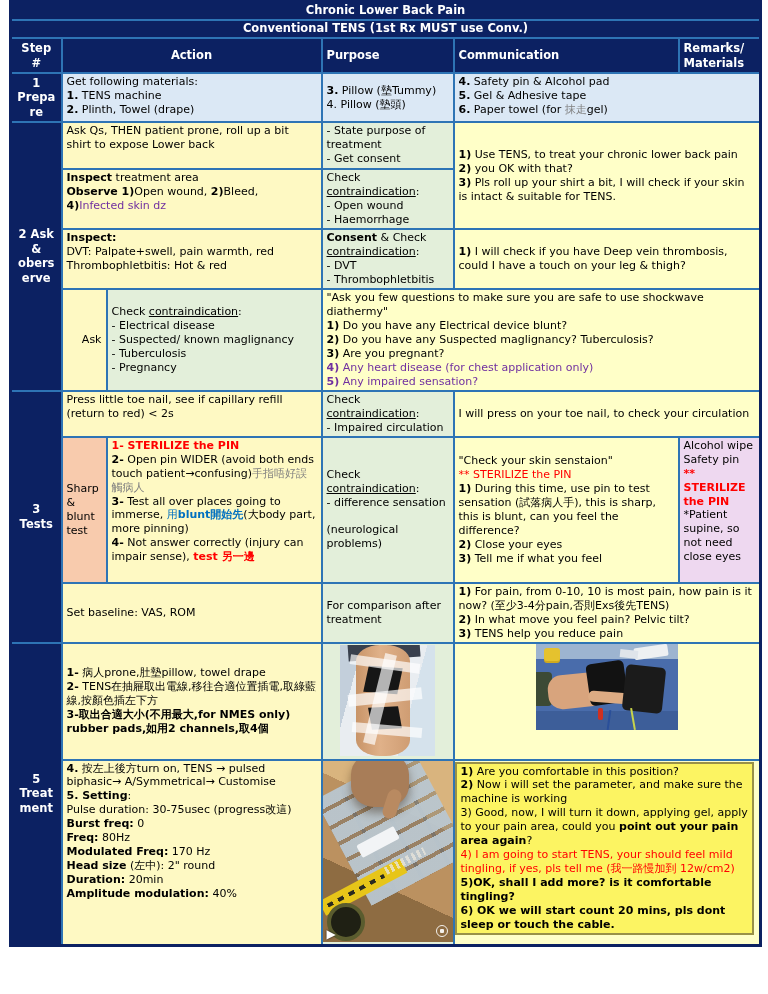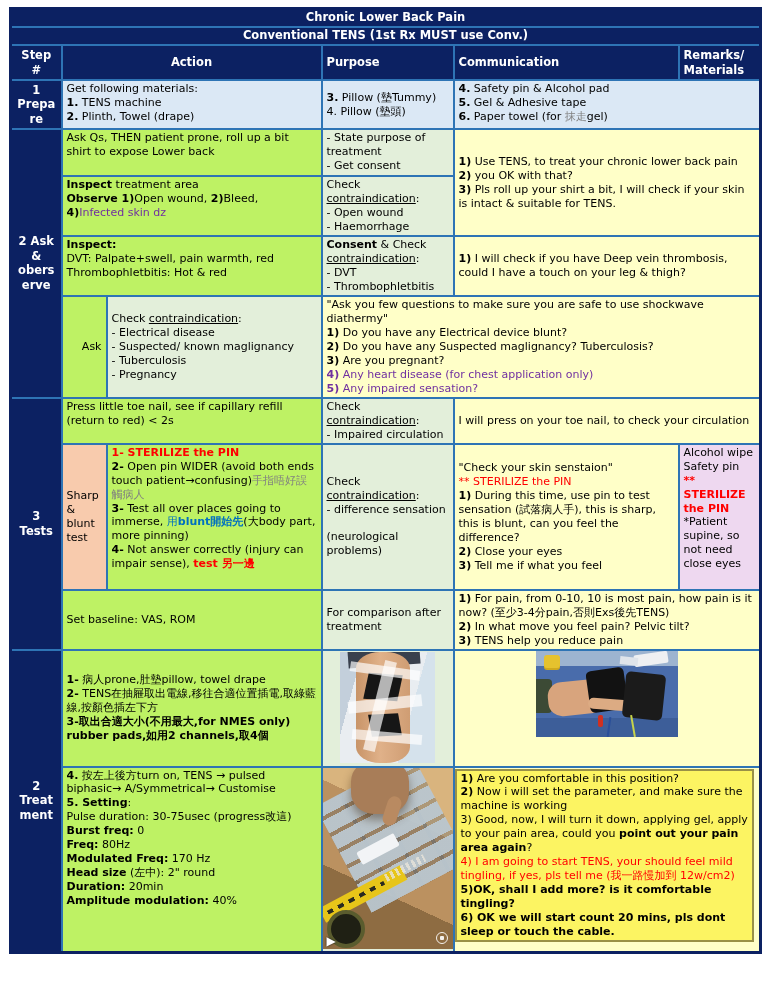--- a/index.html
+++ b/index.html
@@ -1,27 +1,27 @@
 <!DOCTYPE html>
 <html><head>
 <meta charset="utf-8">
 <style>
   html,body{margin:0;padding:0;background:#ffffff;}
   body{width:768px;height:994px;position:relative;font-family:"DejaVu Sans","Liberation Sans",sans-serif;color:#000;}
-  .doc{position:absolute;top:7px;left:9px;}
+  .doc{position:absolute;top:0;left:9px;}
   table.grid{border-collapse:collapse;table-layout:fixed;width:750px;border:3px solid #0c2162;}
   td,th{border:2px solid #2e74b5;padding:1px 4px;vertical-align:top;font-size:11px;line-height:1.27;overflow:hidden;word-wrap:break-word;}
   .navy{background:#0c2162;color:#fff;font-weight:bold;}
   .step{background:#0c2162;color:#fff;font-weight:bold;text-align:center;vertical-align:middle;overflow-wrap:anywhere;font-size:11.5px;}
   .ttl{text-align:center;font-size:11.5px;padding:0 4px;}
   .sub-ttl{border-top:1px dashed #7b97cf;}
   th{font-size:11.5px;vertical-align:middle;text-align:left;padding:2px 4px;}
   .thc{text-align:center;}
   .c-blue{background:#dbe8f5;}
-  .c-pink{background:#bef264;}
+  .c-pink{background:#fef9c3;}
   .c-green{background:#e3efda;}
   .c-yellow{background:#ffffc8;}
   .c-peach{background:#f8cbad;}
   .c-lav{background:#eed8f0;}
   .vm{vertical-align:middle;}
   .ctr{text-align:right;}
   .p0{padding:0;}
   b{font-weight:bold;}
   .red{color:#ff0000;}
   .purple{color:#7030a0;}
@@ -223,21 +223,21 @@
   <td colspan="2" class="c-pink vm" style="height:55px">Set baseline: VAS, ROM</td>
   <td class="c-green vm">For comparison after treatment</td>
   <td colspan="2" class="c-yellow">
     <div class="ln"><b>1)</b><span> For pain, from 0-10, 10 is most pain, how pain is it now? (至少3-4分pain,否則Exs後先TENS)</span></div>
     <div class="ln"><b>2)</b><span> In what move you feel pain? Pelvic tilt?</span></div>
     <div class="ln"><b>3)</b><span> TENS help you reduce pain</span></div>
   </td>
 </tr>
 
 <tr>
-  <td class="step" rowspan="2">2 Treatment</td>
+  <td class="step" rowspan="2">5 Treatment</td>
   <td colspan="2" class="c-pink vm" style="height:113px">
     <div class="ln"><b>1-</b><span> 病人prone,肚墊pillow, towel drape</span></div>
     <div class="ln"><b>2-</b><span> TENS在抽屜取出電線,移往合適位置插電,取綠藍線,按顏色插左下方</span></div>
     <div class="ln" style="font-weight:bold">3-取出合適大小(不用最大,for NMES only)</div>
     <div class="ln" style="font-weight:bold">rubber pads,如用2 channels,取4個</div>
   </td>
   <td class="c-green p0">
     <div class="ph ph1">
       <div class="shorts"></div>
       <div class="leg"></div>

